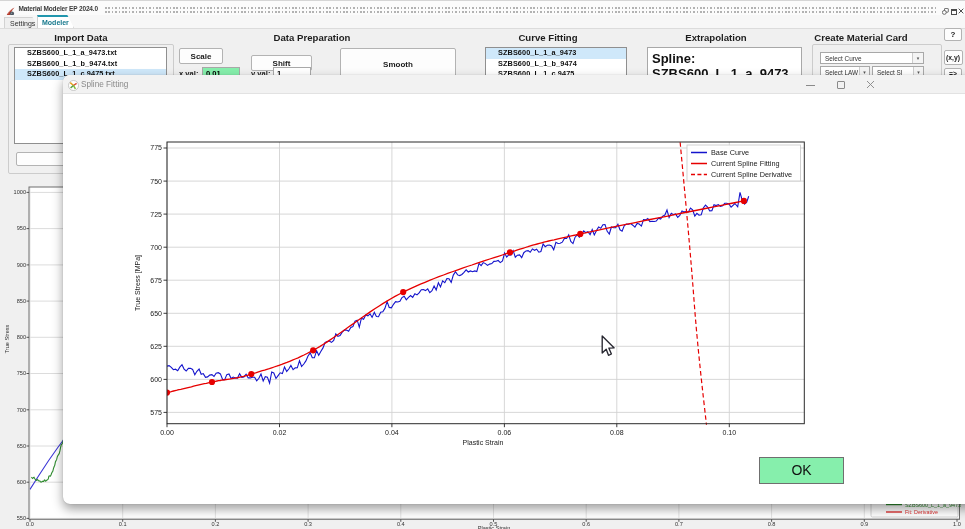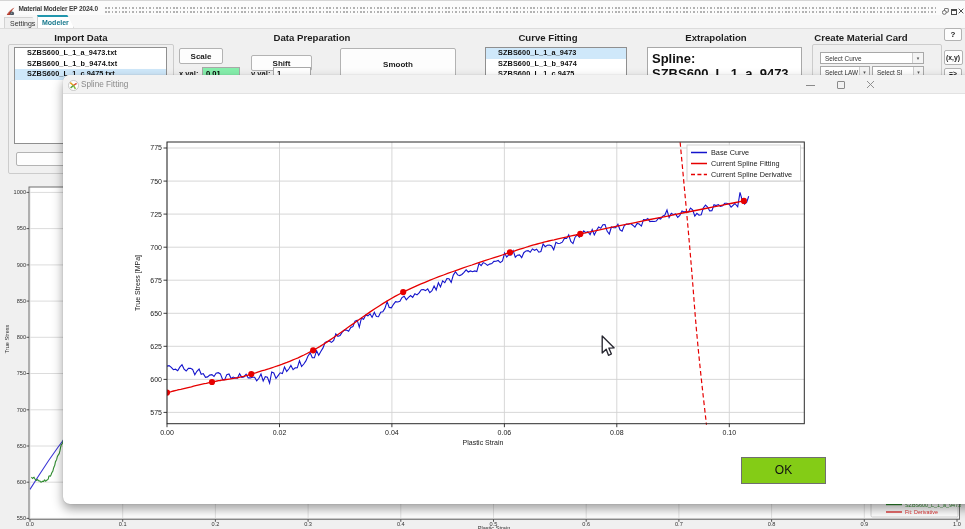--- a/index.html
+++ b/index.html
@@ -275,18 +275,18 @@
 
     <rect x="624" y="70" width="113.5" height="36" fill="#ffffff" fill-opacity="0.9" stroke="#cccccc" stroke-width="0.9"></rect>
     <line x1="628" y1="77.5" x2="644" y2="77.5" stroke="#1414cc" stroke-width="1.3"></line>
     <text x="648" y="80" font-size="7.3" fill="#1a1a1a">Base Curve</text>
     <line x1="628" y1="88.5" x2="644" y2="88.5" stroke="#e60000" stroke-width="1.3"></line>
     <text x="648" y="91" font-size="7.3" fill="#1a1a1a">Current Spline Fitting</text>
     <line x1="628" y1="99.5" x2="644" y2="99.5" stroke="#e60000" stroke-width="1.3" stroke-dasharray="4,2.4"></line>
     <text x="648" y="102" font-size="7.3" fill="#1a1a1a">Current Spline Derivative</text>
   </svg>
 
-  <div style="position:absolute;left:678px;top:381.5px;width:85px;height:27px;background:#84cc16;border:1px solid #6f6f6f;box-sizing:border-box;display:flex;align-items:center;justify-content:center;font-size:12px;color:#111;">OK</div>
+  <div style="position:absolute;left:696px;top:381.5px;width:85px;height:27px;background:#86efac;border:1px solid #6f6f6f;box-sizing:border-box;display:flex;align-items:center;justify-content:center;font-size:14px;color:#111;">OK</div>
 </div>
 
 <svg class="abs" style="left:601px;top:335px;" width="15" height="23" viewBox="0 0 15 23">
   <path d="M1.2 1 L1.2 18 L5.2 14.3 L7.5 20.3 L10.4 19 L7.9 13.2 L13.2 12.9 Z" fill="#ffffff" stroke="#272730" stroke-width="1.35" stroke-linejoin="round"></path>
 </svg>
 
 </body></html>

